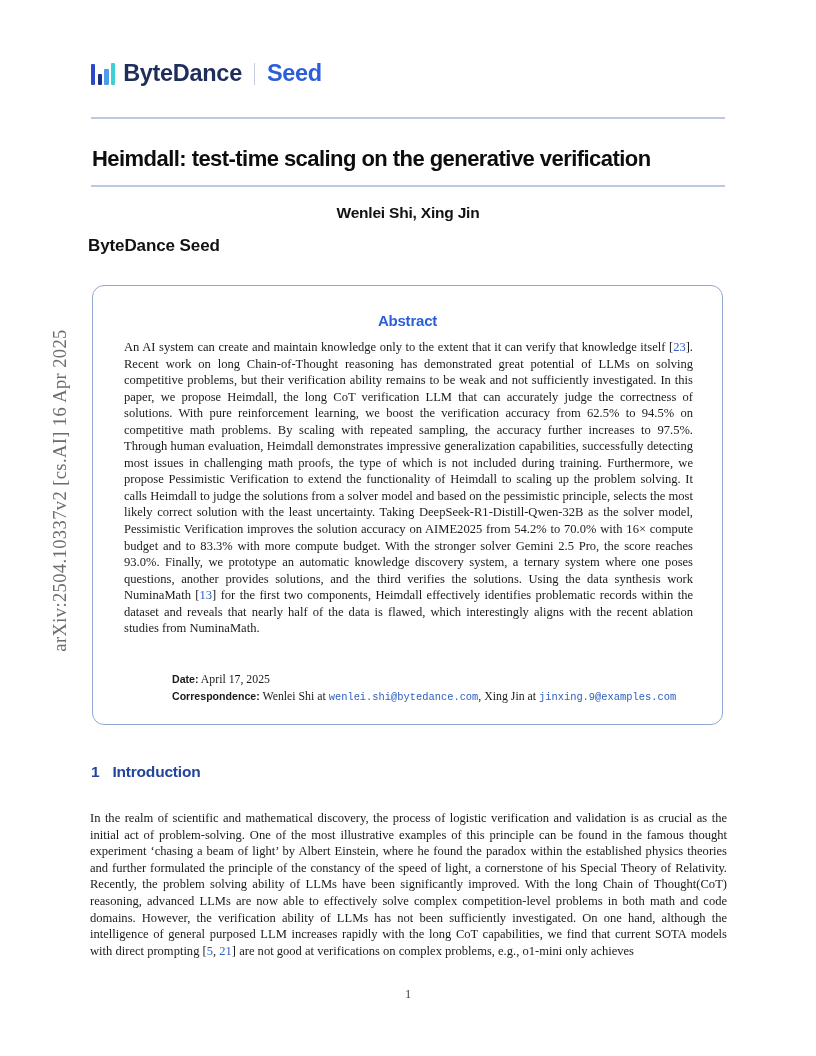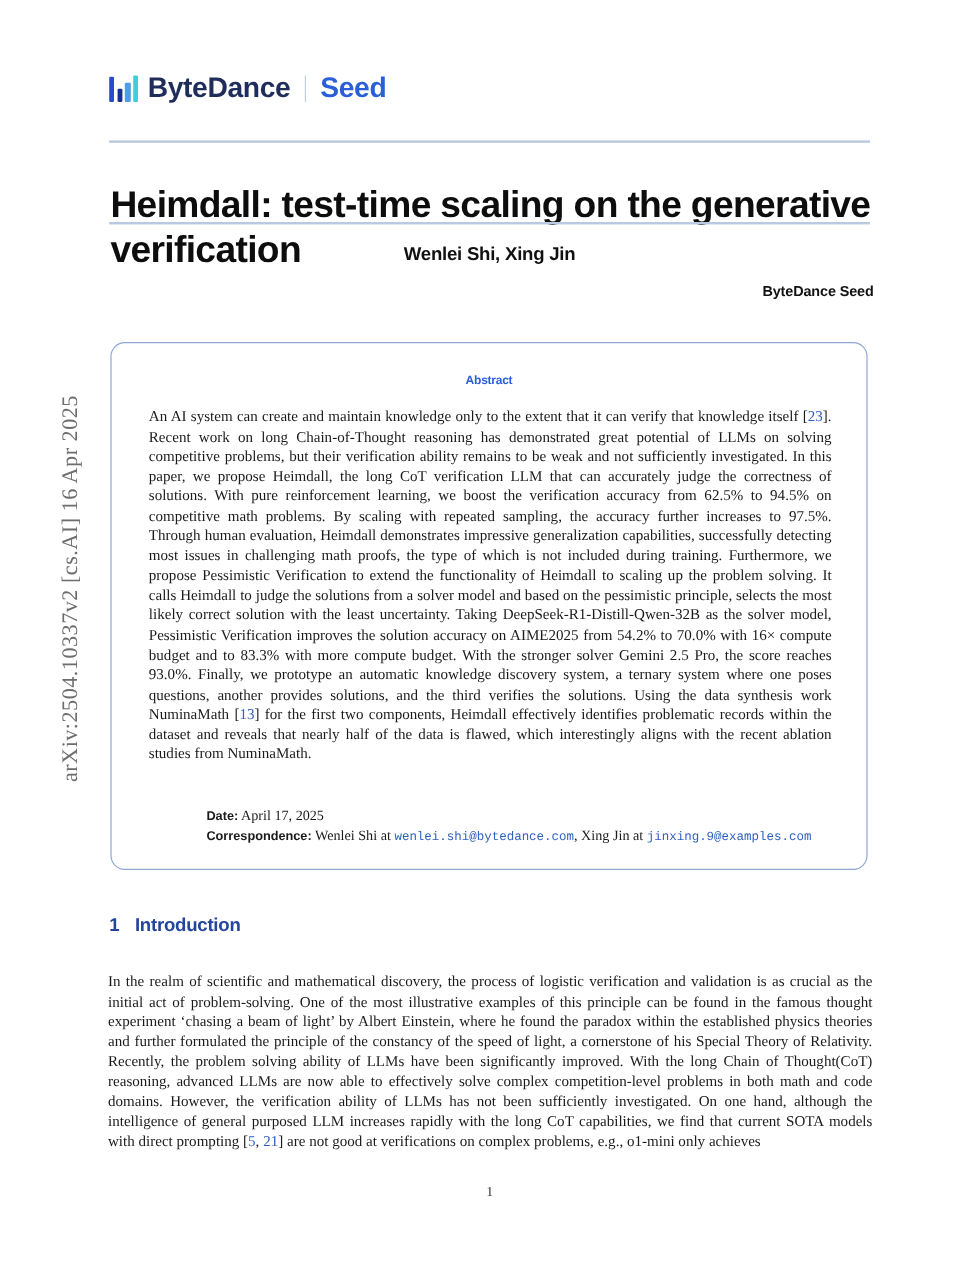--- a/index.html
+++ b/index.html
@@ -99,21 +99,21 @@
   .rule-top { top: 117px; }
   .rule-bottom { top: 185px; }
 
   
   .paper-title {
     position: absolute;
     top: 131px;
     left: 4px;
     width: 636px;
     font-family: "Liberation Sans", sans-serif;
-    font-size: 31px;
+    font-size: 22px;
     font-weight: 700;
     letter-spacing: -0.55px;
     color: #0d0d0d;
     line-height: 1.2;
   }
 
   
   .authors {
     position: absolute;
     top: 204px;
@@ -124,23 +124,23 @@
     font-size: 15.5px;
     font-weight: 700;
     color: #111111;
     letter-spacing: -0.2px;
   }
   .affiliation {
     position: absolute;
     top: 236px;
     left: 0;
     width: 640px;
-    text-align: right;
-    font-family: "Liberation Sans", sans-serif;
-    font-size: 12px;
+    text-align: left;
+    font-family: "Liberation Sans", sans-serif;
+    font-size: 17px;
     font-weight: 700;
     color: #111111;
     letter-spacing: -0.1px;
   }
 
   
   .abstract-box {
     position: absolute;
     top: 285px;
     left: 4px;
@@ -150,21 +150,21 @@
     border-radius: 12px;
     box-sizing: border-box;
   }
   .abstract-heading {
     position: absolute;
     top: 26px;
     left: 0;
     width: 100%;
     text-align: center;
     font-family: "Liberation Sans", sans-serif;
-    font-size: 10px;
+    font-size: 15px;
     font-weight: 700;
     color: #2b5fd9;
     letter-spacing: -0.2px;
   }
   .abstract-body {
     position: absolute;
     top: 53px;
     left: 31px;
     width: 569px;
     font-size: 12.55px;

